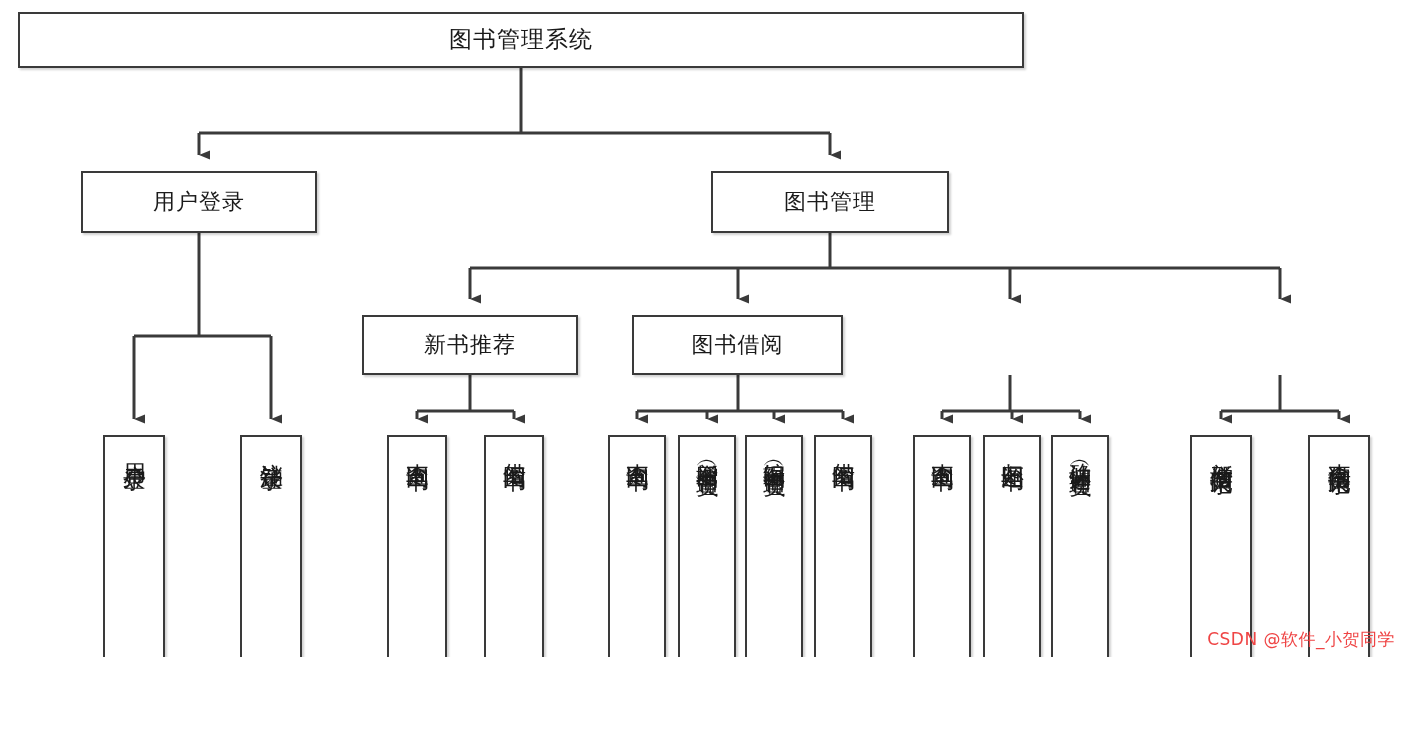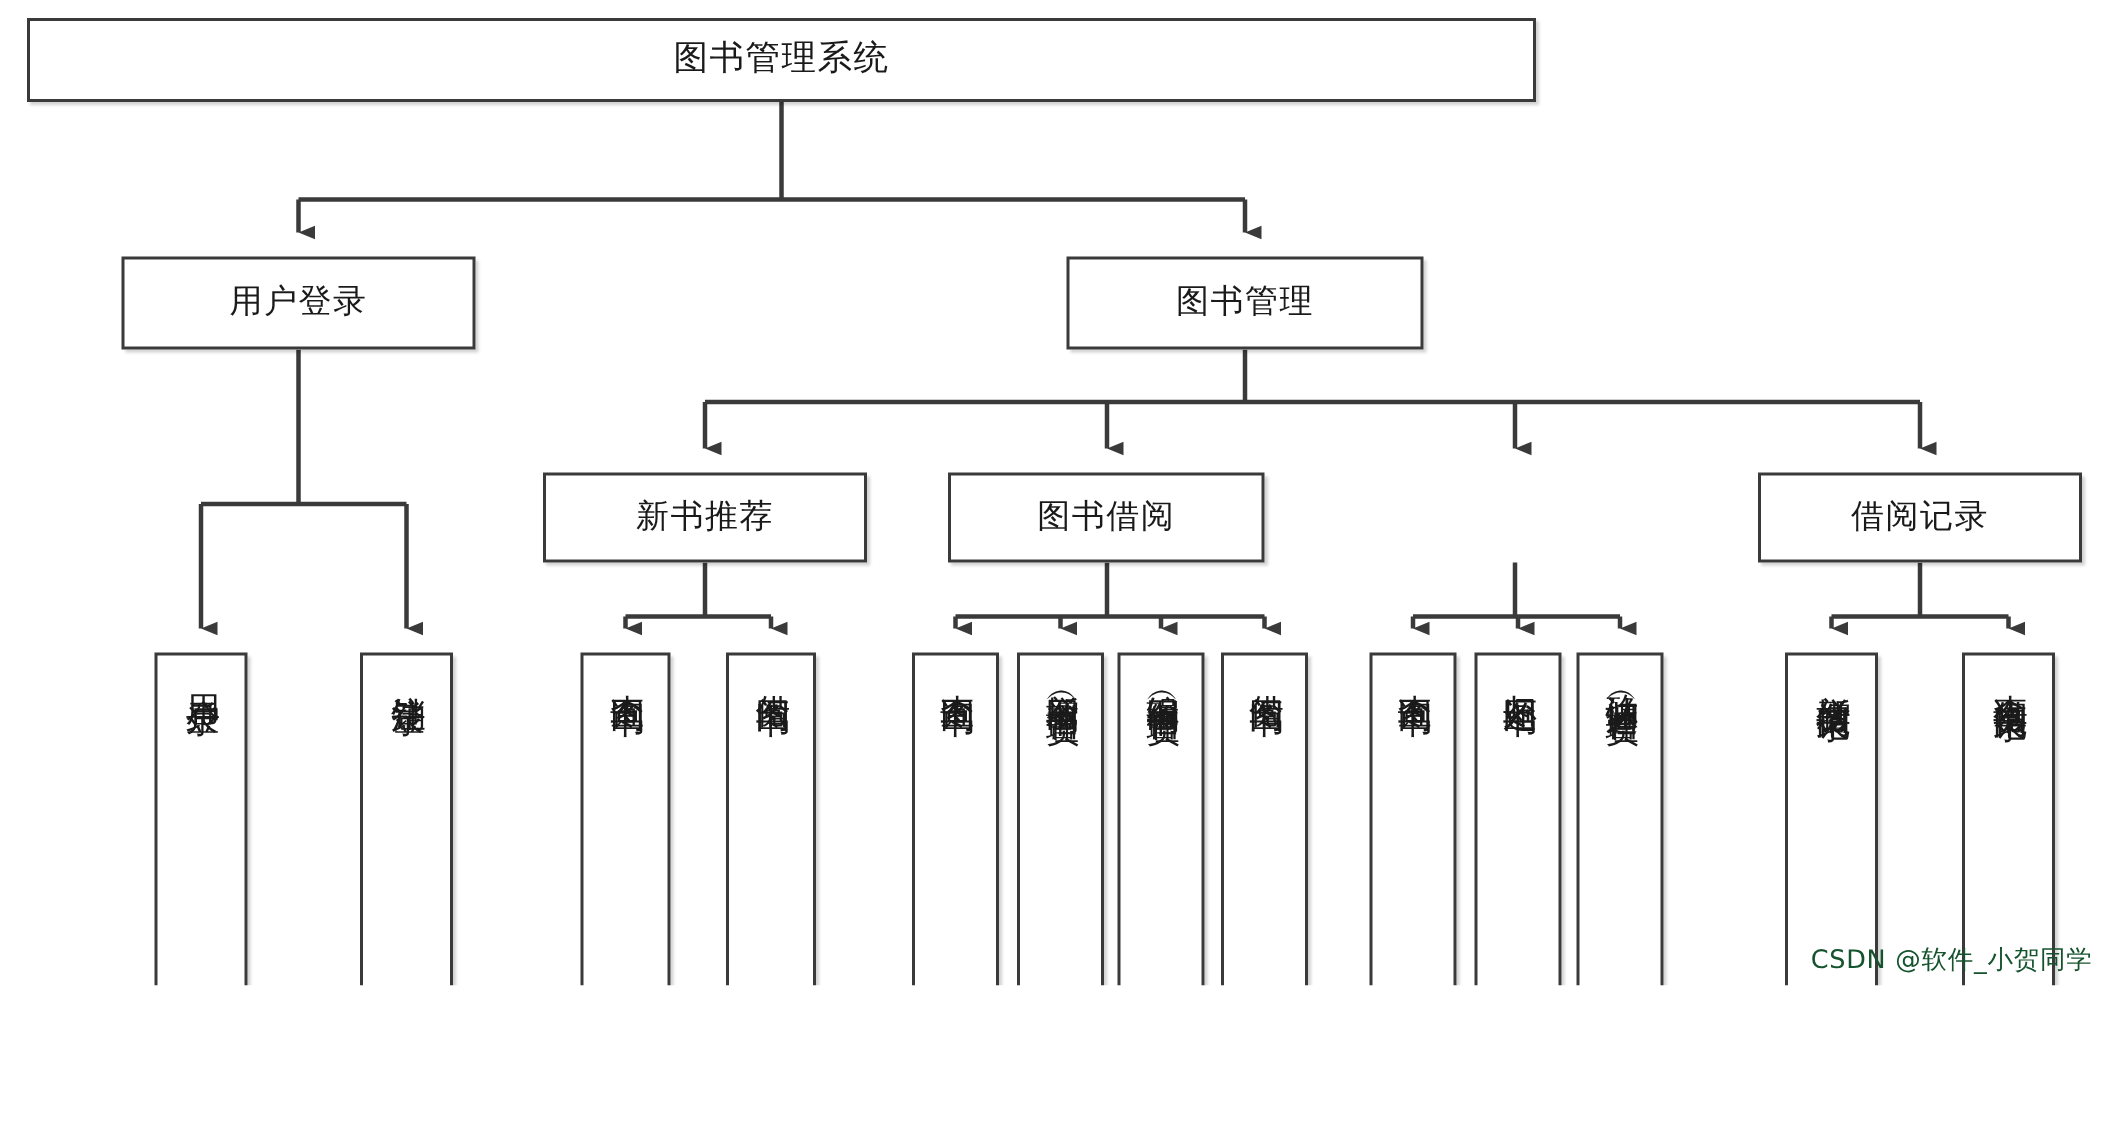--- a/index.html
+++ b/index.html
@@ -58,21 +58,21 @@
     line-height: 1.12;
     letter-spacing: 2px;
     white-space: nowrap;
   }
   .node.leaf.tall .lbl { font-size: 22px; }
   #watermark {
     position: absolute;
     right: 10px;
     bottom: 6px;
     font-size: 17px;
-    color: #14532d;
+    color: #ef4444;
     letter-spacing: 0.5px;
     white-space: nowrap;
     z-index: 5;
   }
 </style>
 </head>
 <body>
 
 <div id="canvas">
 
@@ -128,32 +128,29 @@
     </g>
   </svg>
 
   <div class="node root" style="left:18px; top:12px; width:1006px; height:56px;">
     <span class="lbl">图书管理系统</span>
   </div>
 
   <div class="node" style="left:81px; top:171px; width:236px; height:62px;">
     <span class="lbl">用户登录</span>
   </div>
-  <div class="node" style="left:711px; top:171px; width:238px; height:62px;">
+  <div class="node" style="left:711px; top:171px; width:238px; height:62px;font-family:Liberation Serif, serif;">
     <span class="lbl">图书管理</span>
   </div>
 
   <div class="node" style="left:632px; top:315px; width:211px; height:60px;">
     <span class="lbl">图书借阅</span>
   </div>
   <div class="node" style="left:362px; top:315px; width:216px; height:60px;">
     <span class="lbl">新书推荐</span>
-  </div>
-  <div class="node" style="left:1172px; top:315px; width:216px; height:60px;">
-    <span class="lbl">借阅记录</span>
   </div>
 
   <div class="node leaf" style="left:103px; top:435px; width:62px; height:300px;">
     <span class="lbl">用户登录</span>
   </div>
   <div class="node leaf" style="left:240px; top:435px; width:62px; height:300px;">
     <span class="lbl">注销登录</span>
   </div>
 
   <div class="node leaf" style="left:387px; top:435px; width:60px; height:300px;">

